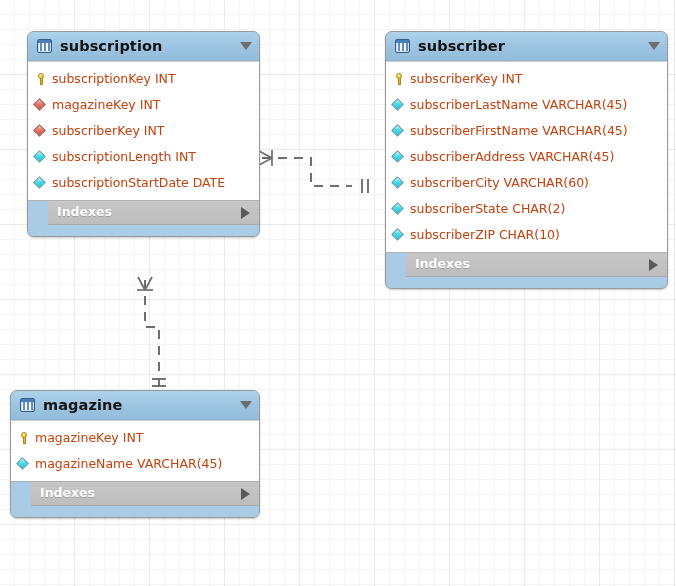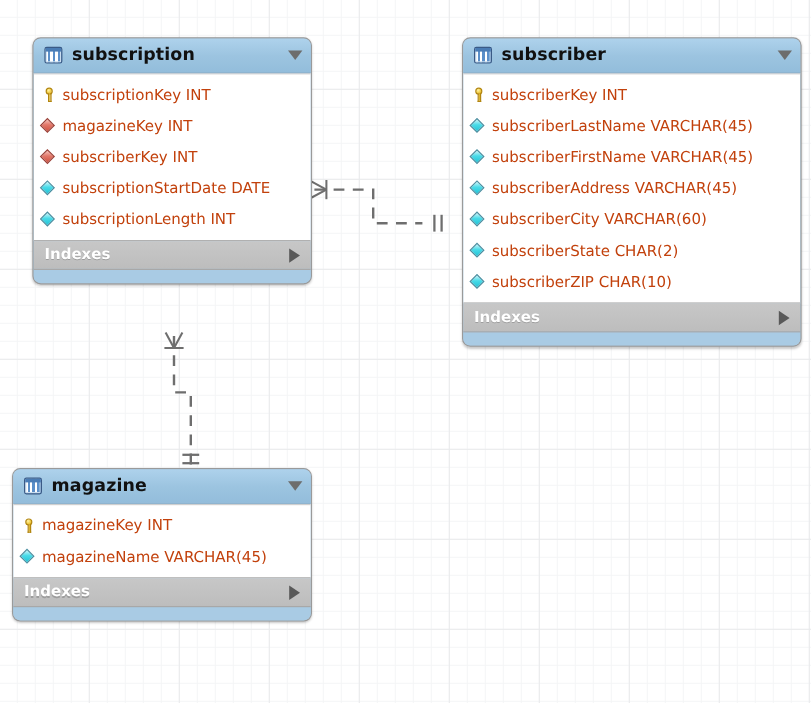--- a/index.html
+++ b/index.html
@@ -173,20 +173,21 @@
 
   
   .tbl-indexes {
     position: relative;
     height: 23px;
     background: linear-gradient(to bottom, #c7c7c7 0%, #bdbdbd 100%);
     border-bottom: 1px solid #a8a8a8;
     display: flex;
     align-items: center;
     padding: 0 9px 0 9px;
+    margin-left: 20px;
   }
   .idx-label {
     font-size: 12.5px;
     font-weight: bold;
     color: #ffffff;
     text-shadow: 0 1px 0 rgba(0,0,0,.18);
     flex: 1 1 auto;
     line-height: 1;
   }
   .idx-caret {
@@ -263,25 +264,25 @@
       <div class="col-row">
         <span class="glyph dia dia-red"></span>
         <span class="col-text">magazineKey INT</span>
       </div>
       <div class="col-row">
         <span class="glyph dia dia-red"></span>
         <span class="col-text">subscriberKey INT</span>
       </div>
       <div class="col-row">
         <span class="glyph dia"></span>
+        <span class="col-text">subscriptionLength INT</span>
+      </div>
+      <div class="col-row">
+        <span class="glyph dia"></span>
         <span class="col-text">subscriptionStartDate DATE</span>
-      </div>
-      <div class="col-row">
-        <span class="glyph dia"></span>
-        <span class="col-text">subscriptionLength INT</span>
       </div>
     </div>
     <div class="tbl-indexes">
       <span class="idx-label">Indexes</span>
       <span class="idx-caret"></span>
     </div>
     <div class="tbl-foot"></div>
   </div>
 
   <div class="table-node" style="left:385px; top:31px; width:283px;">

